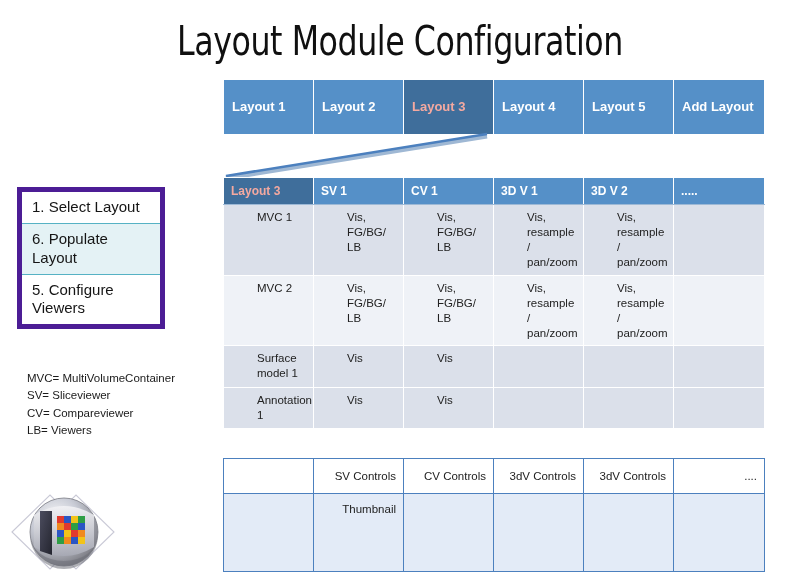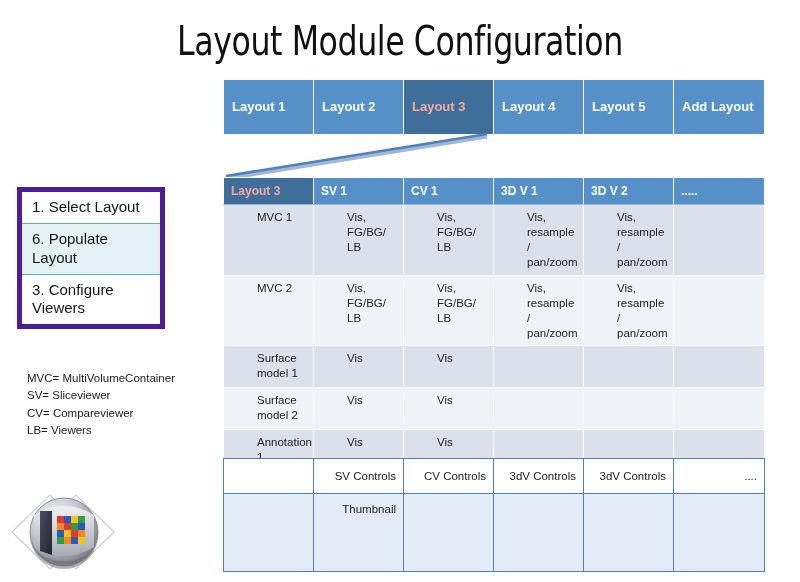--- a/index.html
+++ b/index.html
@@ -200,21 +200,21 @@
   </table>
 
 <svg id="connector" viewBox="0 0 280 60">
   <line x1="6" y1="50" x2="267" y2="8" stroke="#9FB8D4" stroke-width="5"></line>
   <line x1="6" y1="48" x2="267" y2="6" stroke="#4C80BE" stroke-width="2.6"></line>
 </svg>
 
 <div id="steps-panel">
   <div class="step">1. Select Layout</div>
   <div class="step step-active">6. Populate Layout</div>
-  <div class="step">3. Configure Viewers</div>
+  <div class="step">5. Configure Viewers</div>
 </div>
 
 <div id="legend">
   <div>MVC= MultiVolumeContainer</div>
   <div>SV= Sliceviewer</div>
   <div>CV= Compareviewer</div>
   <div>LB= Viewers</div>
 </div>
 
 <table class="tbl" id="config-table">
@@ -256,28 +256,20 @@
 
   <tr class="band-a mid">
     <td class="cell">Surface model 1</td>
     <td class="cell">Vis</td>
     <td class="cell">Vis</td>
     <td class="cell"></td>
     <td class="cell"></td>
     <td class="cell"></td>
   </tr>
 
-  <tr class="band-b mid">
-    <td class="cell">Surface model 2</td>
-    <td class="cell">Vis</td>
-    <td class="cell">Vis</td>
-    <td class="cell"></td>
-    <td class="cell"></td>
-    <td class="cell"></td>
-  </tr>
 
   <tr class="band-a short">
     <td class="cell">Annotation 1</td>
     <td class="cell">Vis</td>
     <td class="cell">Vis</td>
     <td class="cell"></td>
     <td class="cell"></td>
     <td class="cell"></td>
   </tr>
 </tbody>

